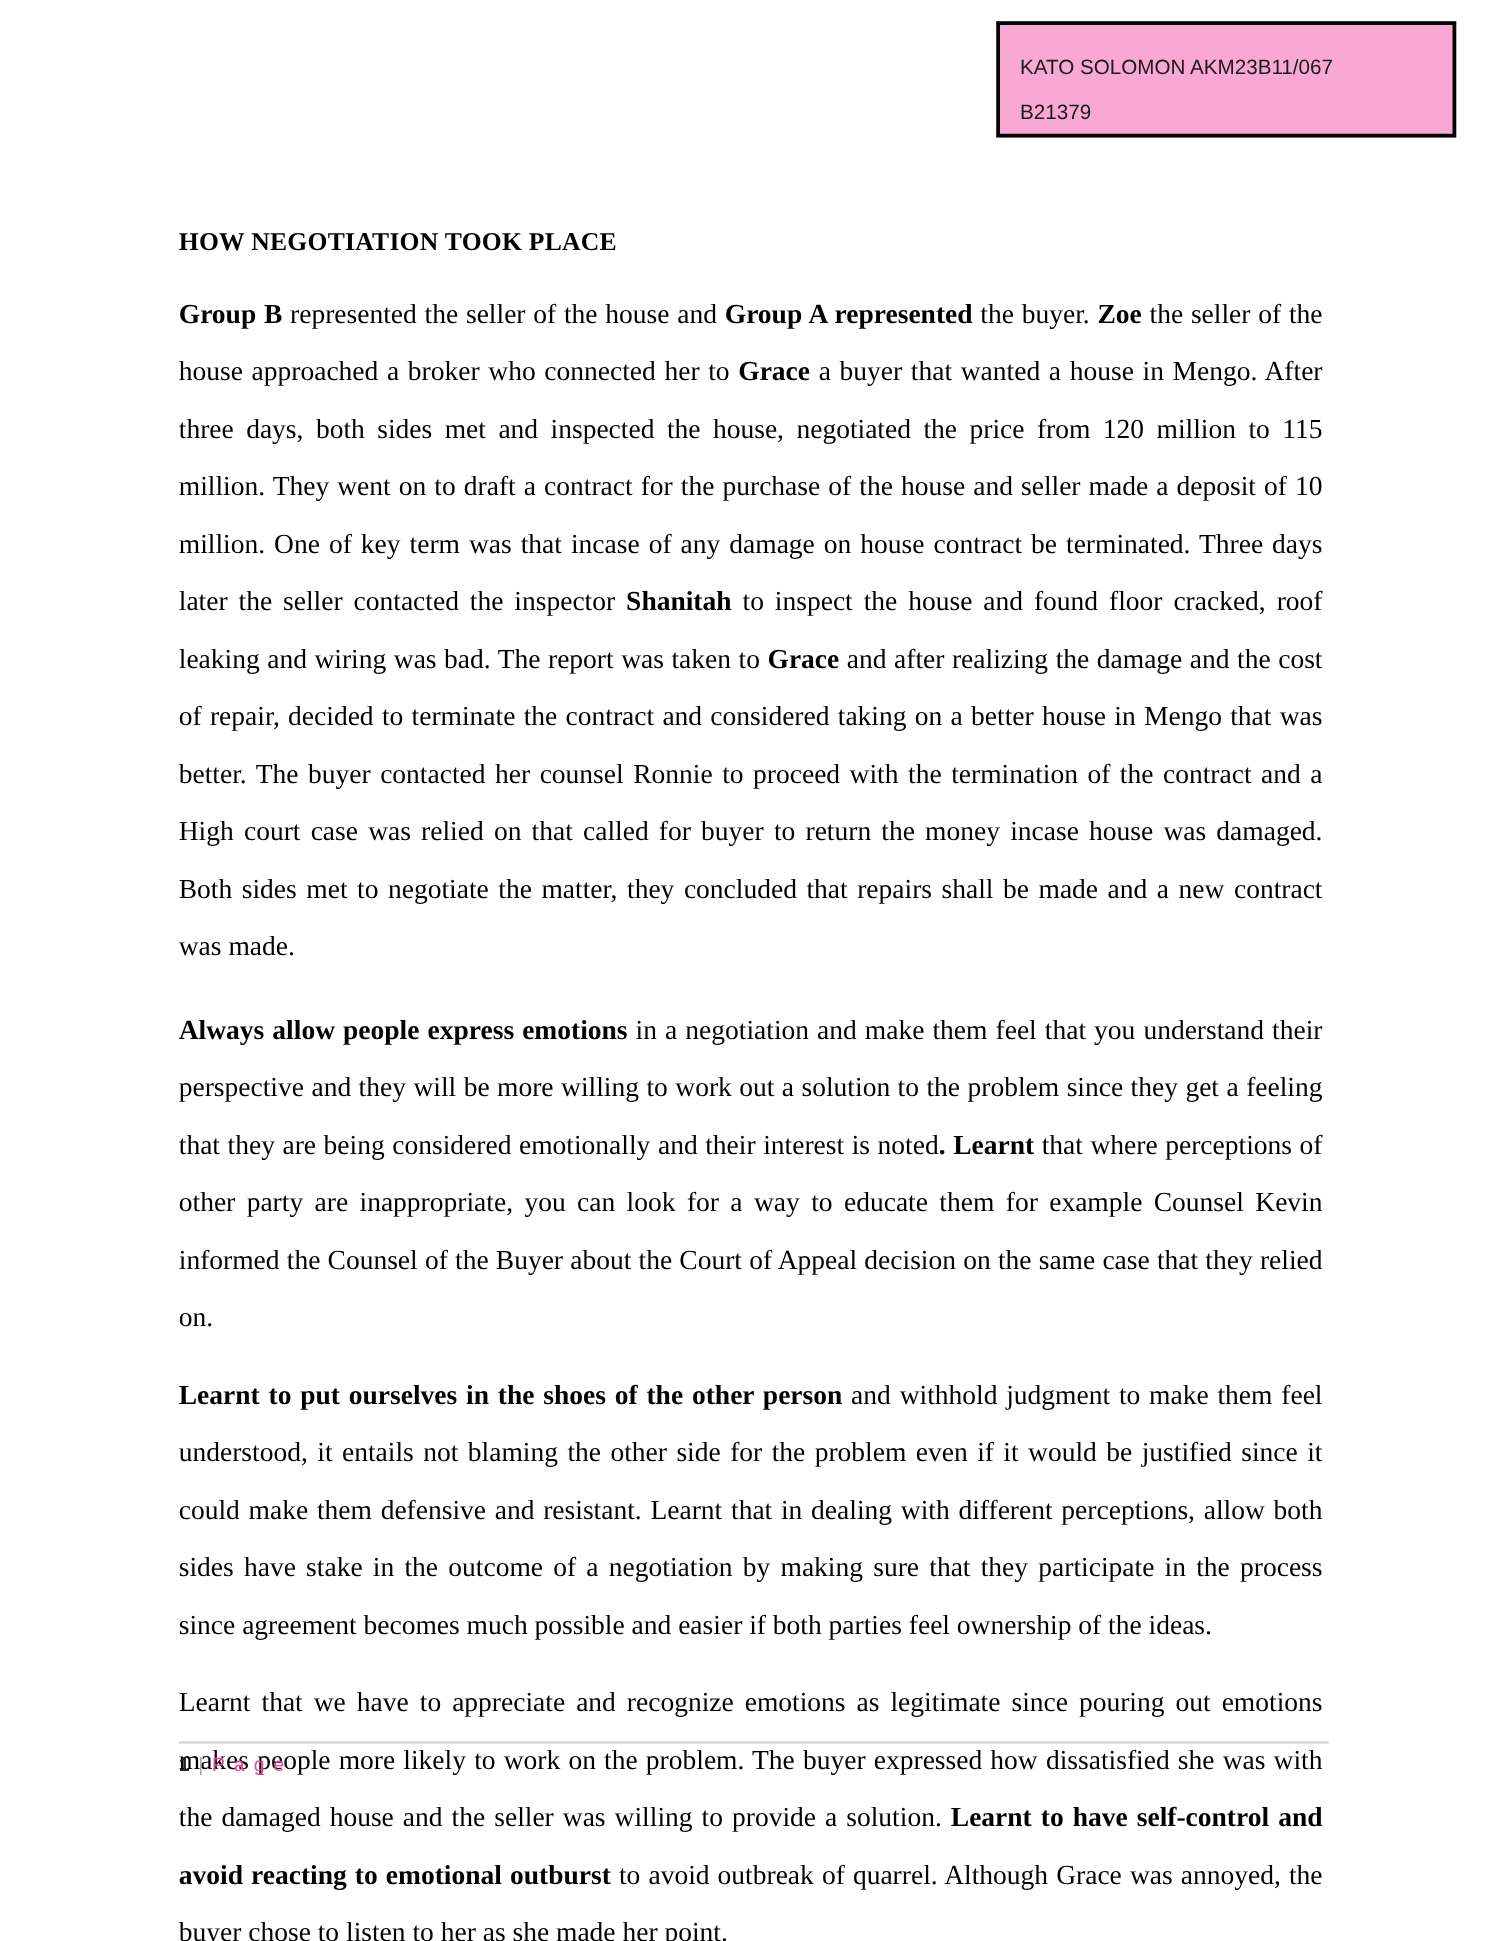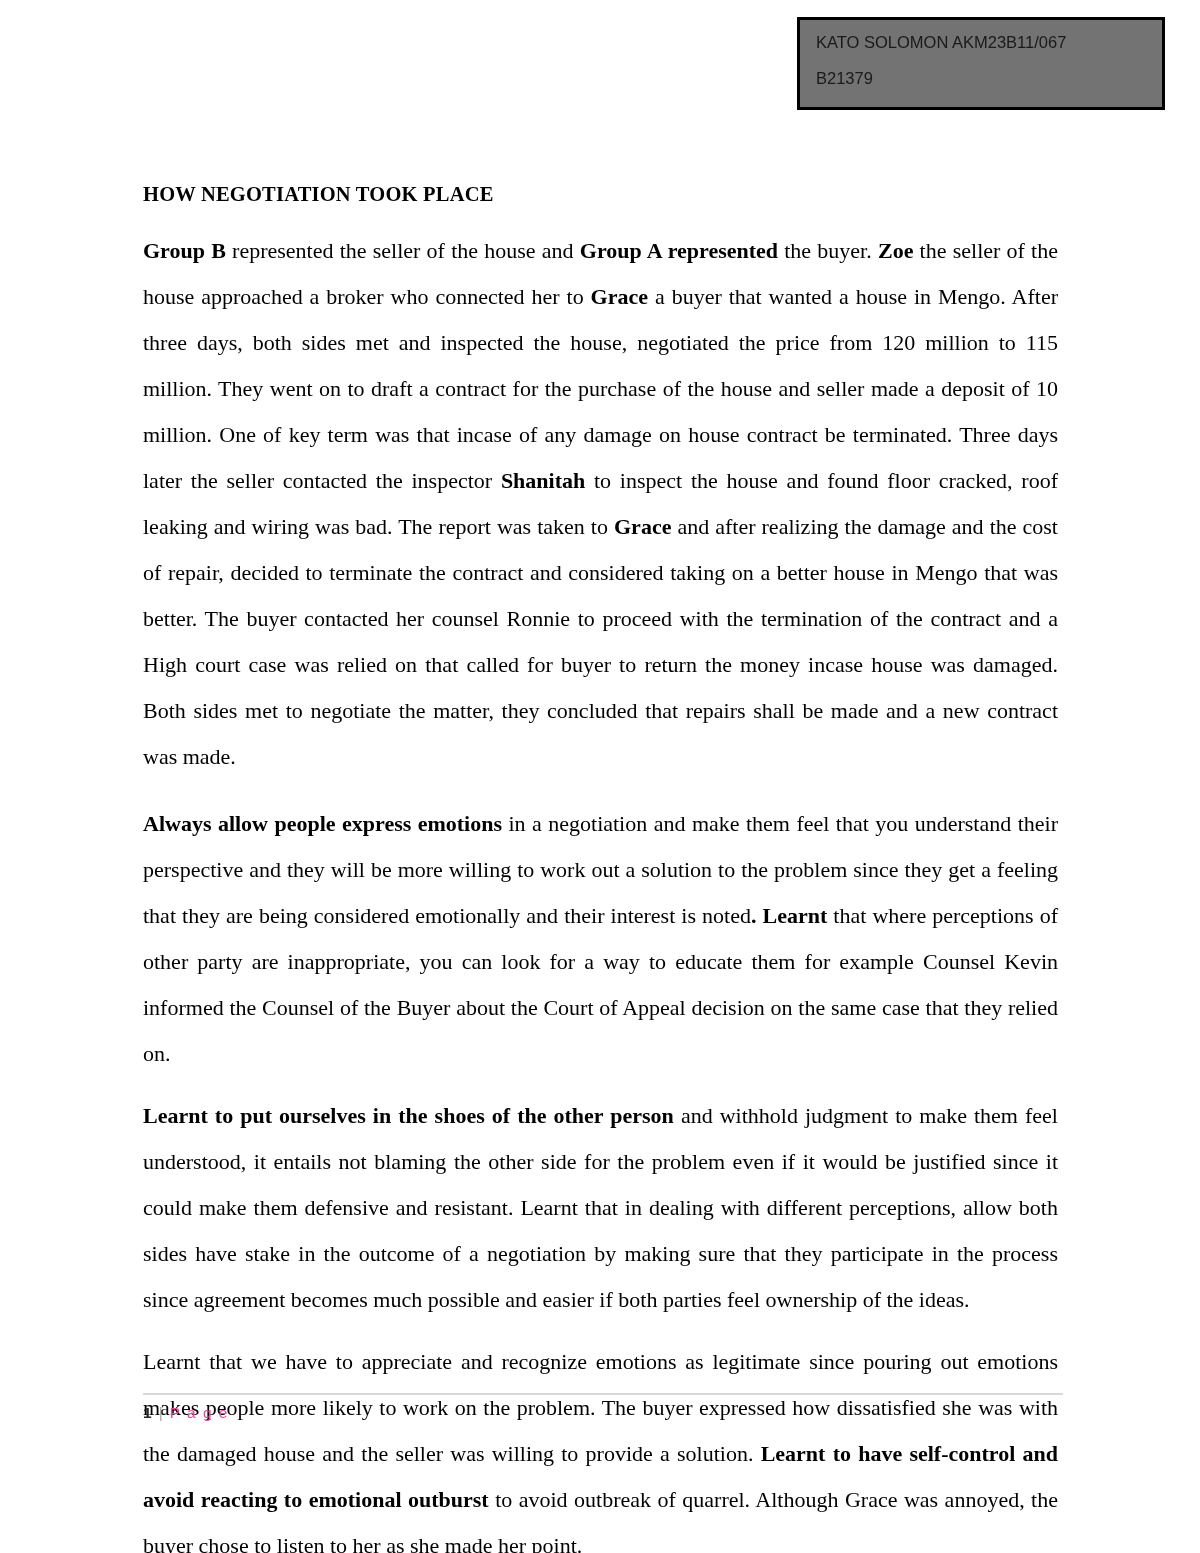--- a/index.html
+++ b/index.html
@@ -18,25 +18,25 @@
 
   
   .header-box {
     position: absolute;
     left: 797px;
     top: 17px;
     width: 368px;
     height: 93px;
     box-sizing: border-box;
     border: 3px solid #000000;
-    background: #737373;
+    background: #f9a8d4;
     font-family: "Liberation Sans", sans-serif;
     font-size: 16.5px;
     line-height: 20px;
-    padding: 12px 6px 0 16px;
+    padding: 24px 6px 0 16px;
     color: #1a1a1a;
   }
   .header-box .hb-line2 { margin-top: 16px; }
 
   
   .content {
     position: absolute;
     left: 143px;
     top: 0;
     width: 915px;

